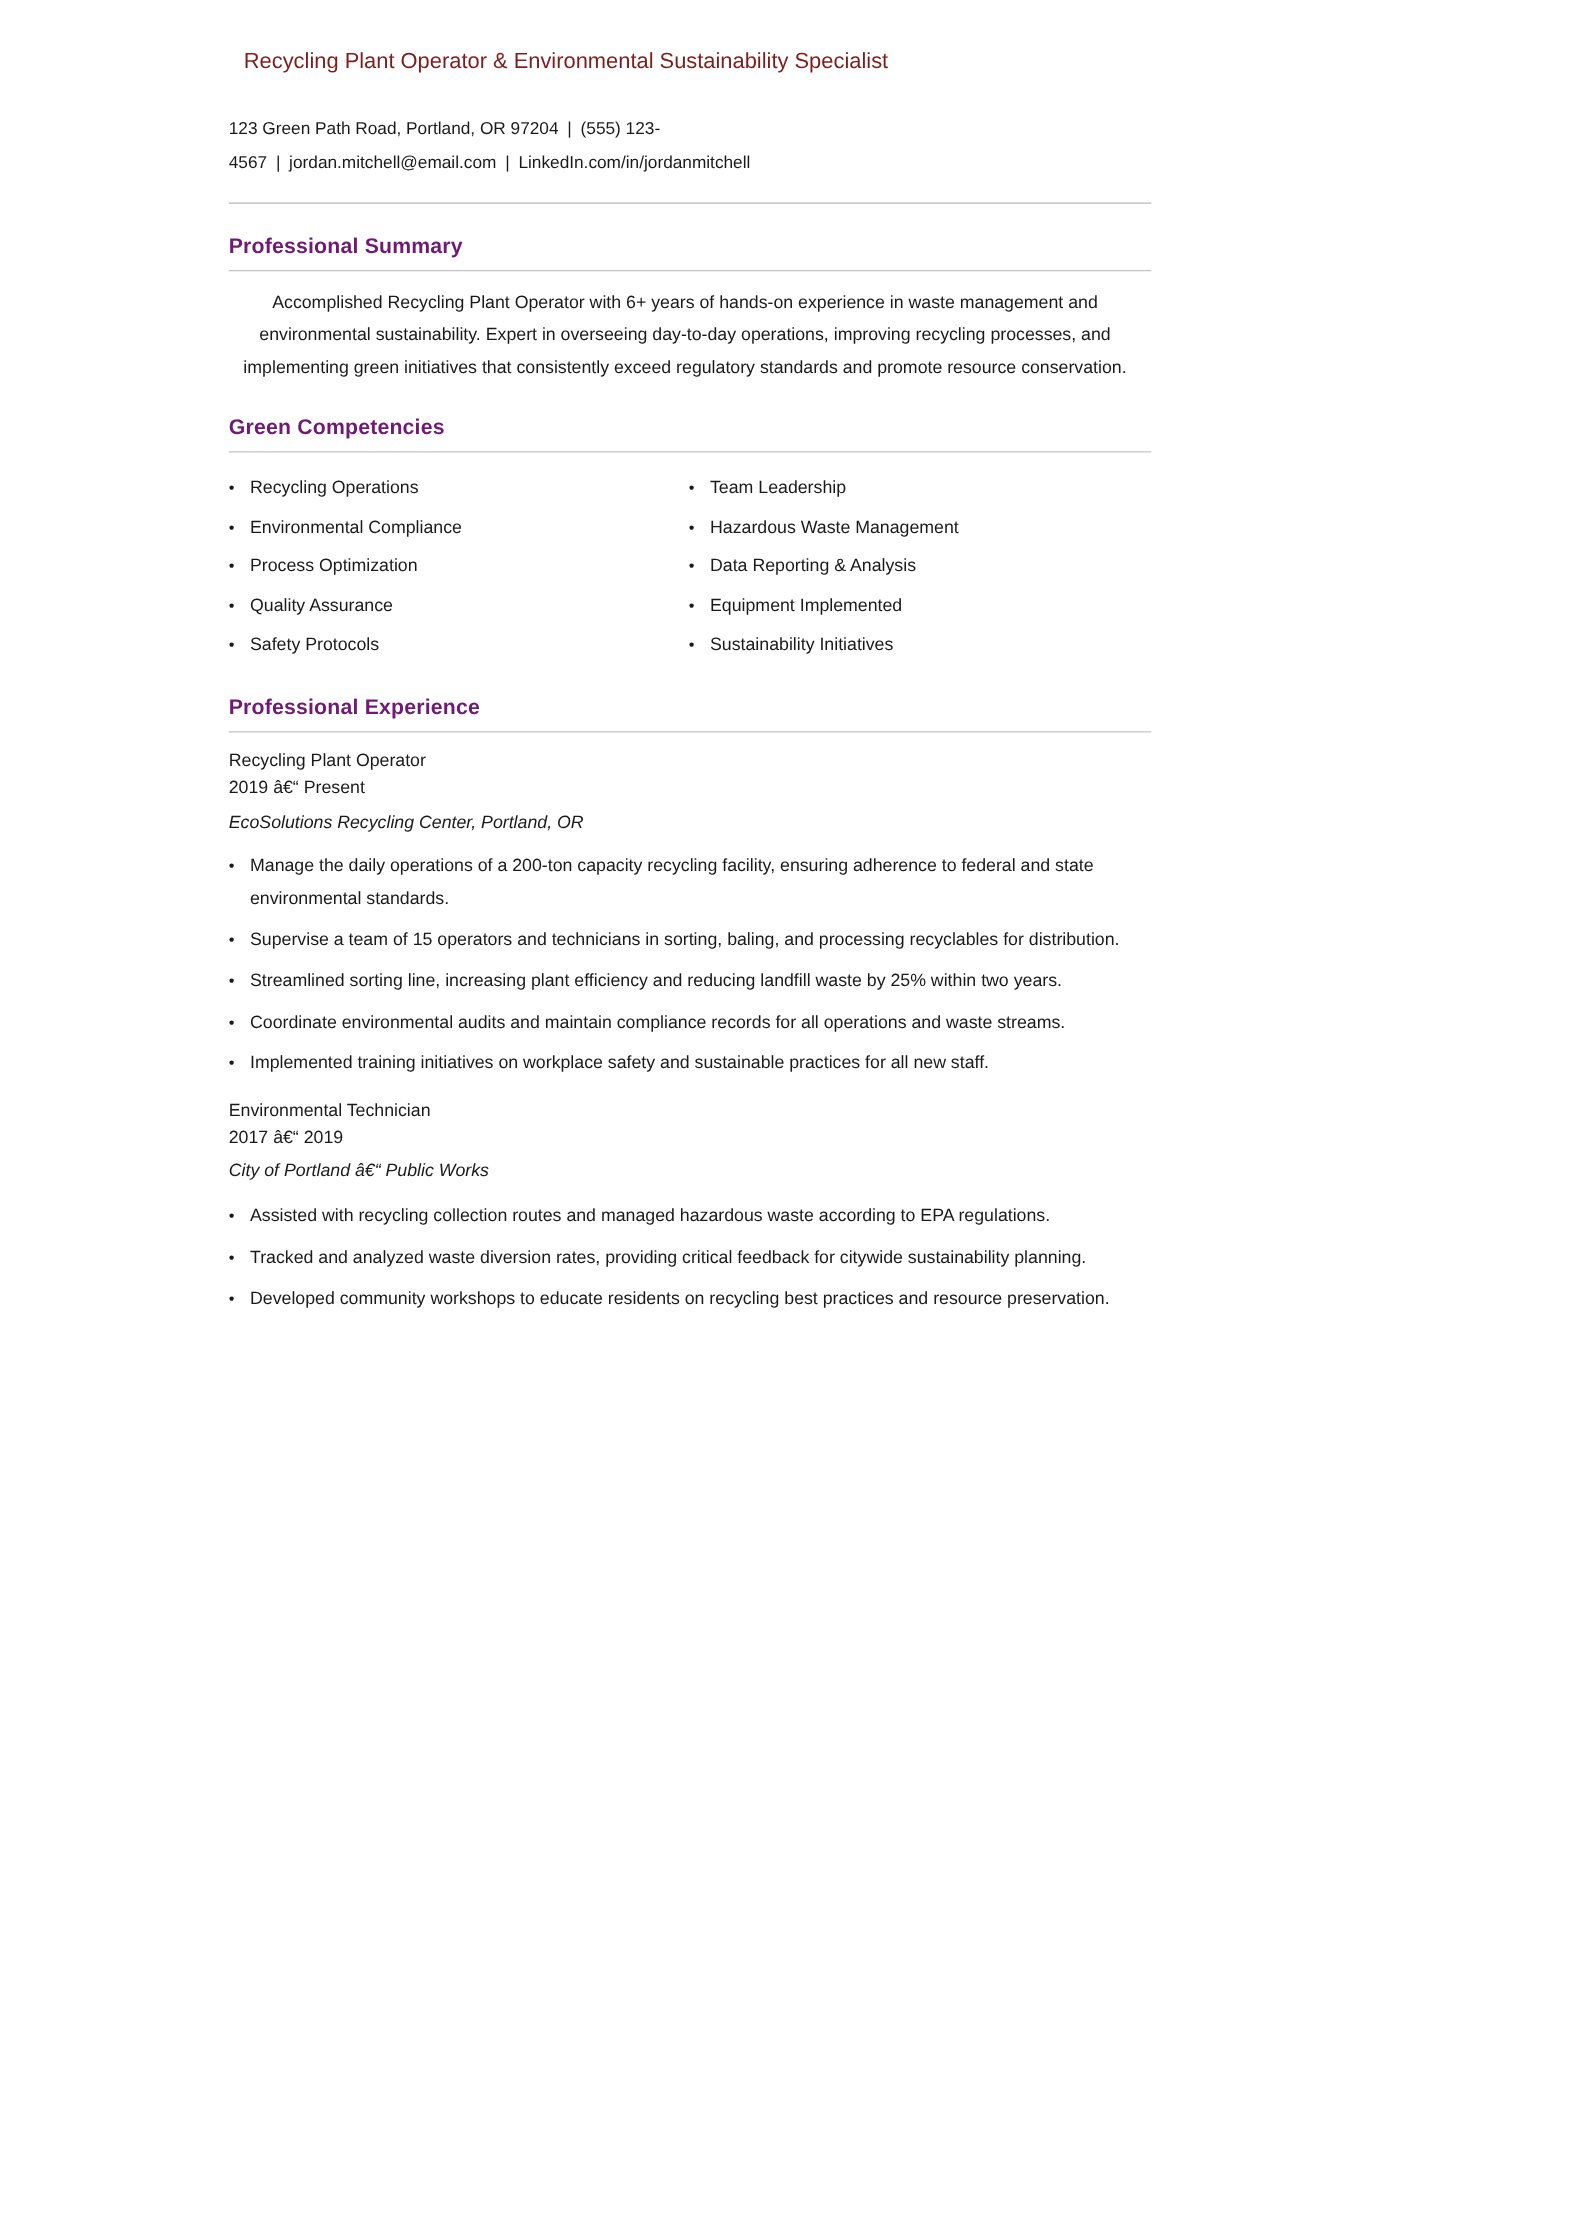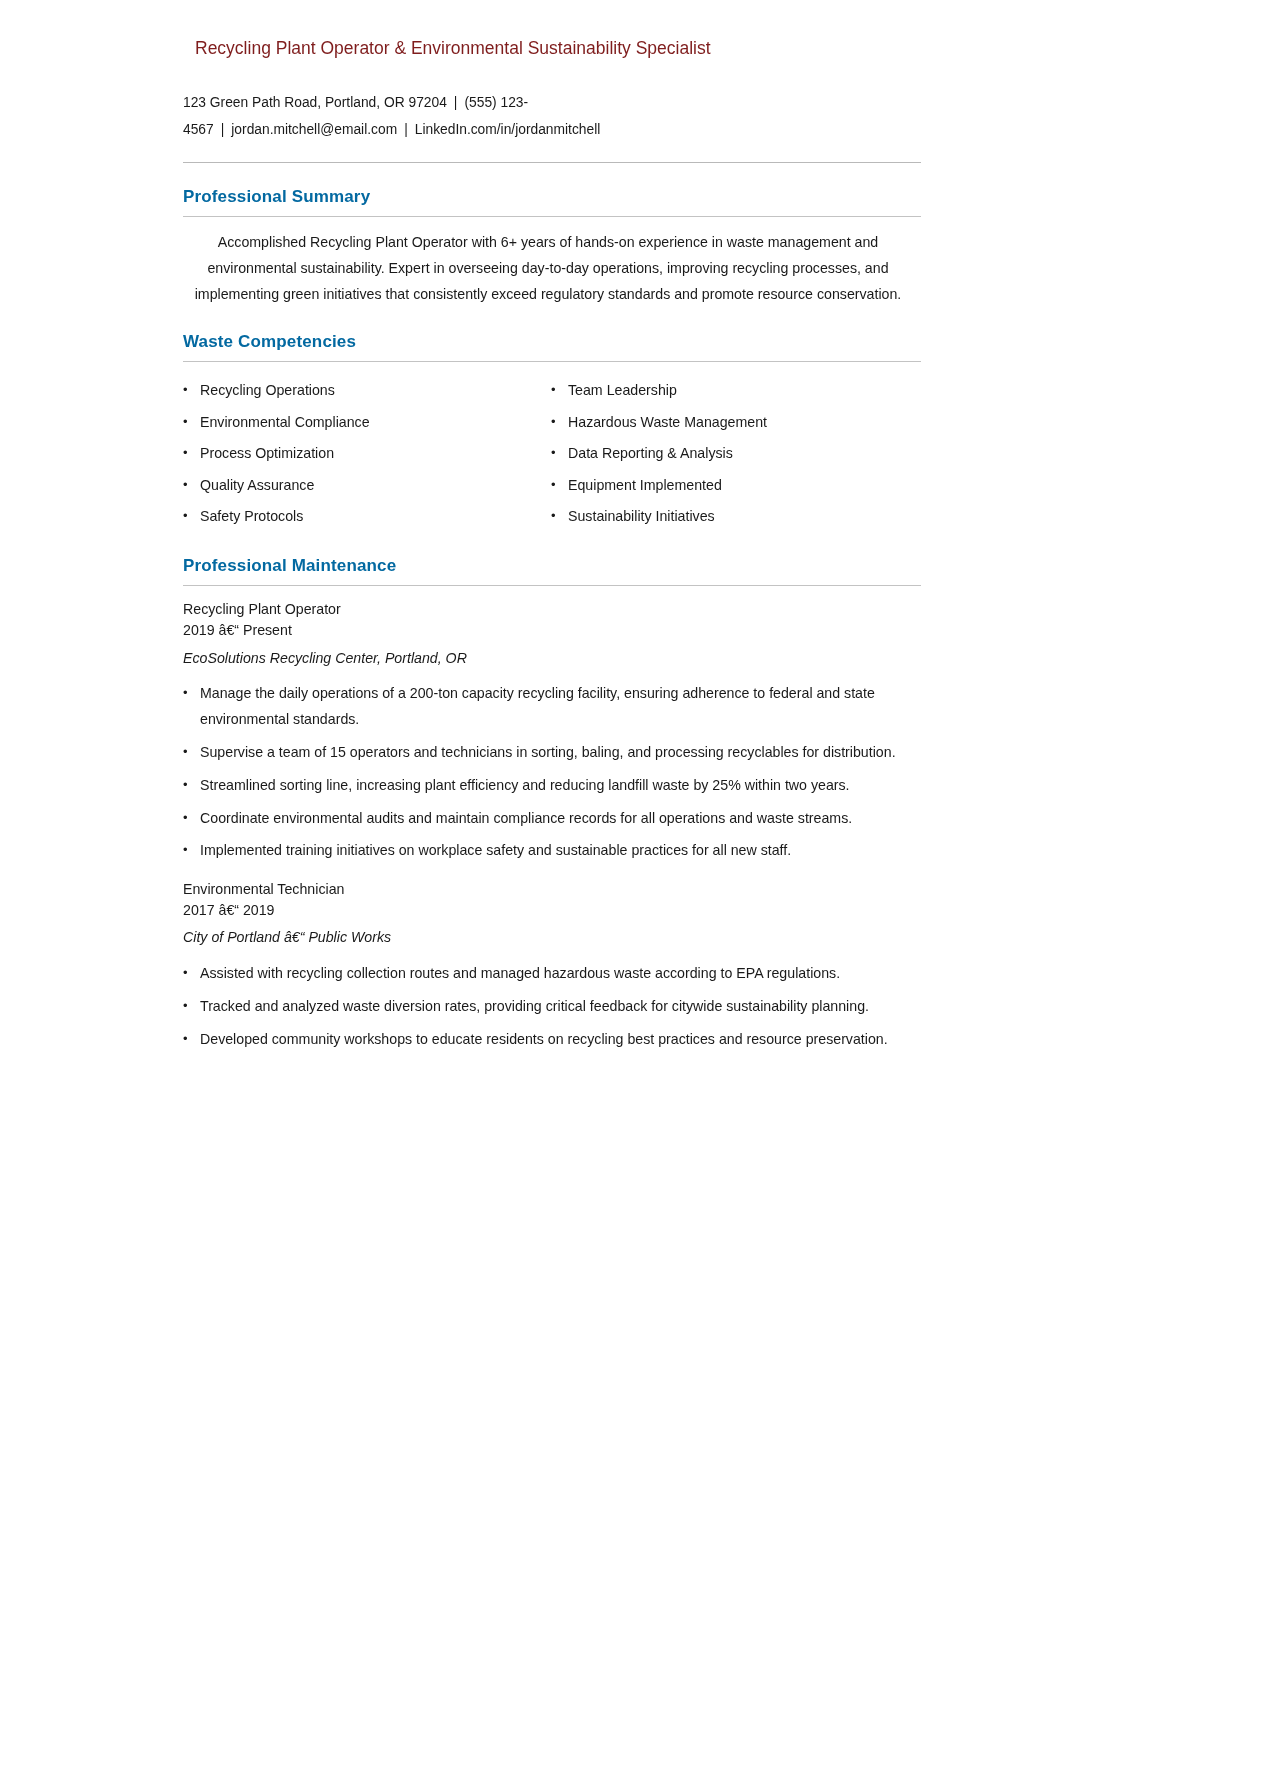--- a/index.html
+++ b/index.html
@@ -59,21 +59,21 @@
     width: 738px;
   }
 
   
   .section {
     margin-top: 0;
   }
   .section-title {
     font-size: 17px;
     font-weight: bold;
-    color: #0369a1;
+    color: #701a75;
     margin: 0;
     padding-top: 24px;
     letter-spacing: 0.15px;
     line-height: 1.2;
   }
   .section-rule {
     border: 0;
     border-top: 1px solid #c3c3c3;
     margin: 9px 0 0 0;
     width: 738px;
@@ -184,21 +184,21 @@
     <hr class="header-rule">
   </div>
 
   <div class="section">
     <h3 class="section-title">Professional Summary</h3>
     <hr class="section-rule">
     <p class="summary-text">Accomplished Recycling Plant Operator with 6+ years of hands-on experience in waste management and environmental sustainability. Expert in overseeing day-to-day operations, improving recycling processes, and implementing green initiatives that consistently exceed regulatory standards and promote resource conservation.</p>
   </div>
 
   <div class="section">
-    <h3 class="section-title">Waste Competencies</h3>
+    <h3 class="section-title">Green Competencies</h3>
     <hr class="section-rule">
     <div class="comp-grid" id="comp-grid">
         <div class="comp-item">
           <span class="dot">•</span>
           <span class="lbl">Recycling Operations</span>
         </div>
         <div class="comp-item">
           <span class="dot">•</span>
           <span class="lbl">Team Leadership</span>
         </div>
@@ -231,21 +231,21 @@
           <span class="lbl">Safety Protocols</span>
         </div>
         <div class="comp-item">
           <span class="dot">•</span>
           <span class="lbl">Sustainability Initiatives</span>
         </div>
       </div>
   </div>
 
   <div class="section">
-    <h3 class="section-title">Professional Maintenance</h3>
+    <h3 class="section-title">Professional Experience</h3>
     <hr class="section-rule">
     <div id="exp-list">
         <div class="job">
           <div class="job-head">
             <span class="job-title">Recycling Plant Operator</span>
             <span class="job-dates">2019 â€“ Present</span>
           </div>
           <div class="job-company">EcoSolutions Recycling Center, Portland, OR</div>
           <ul class="job-bullets">
             <li>

